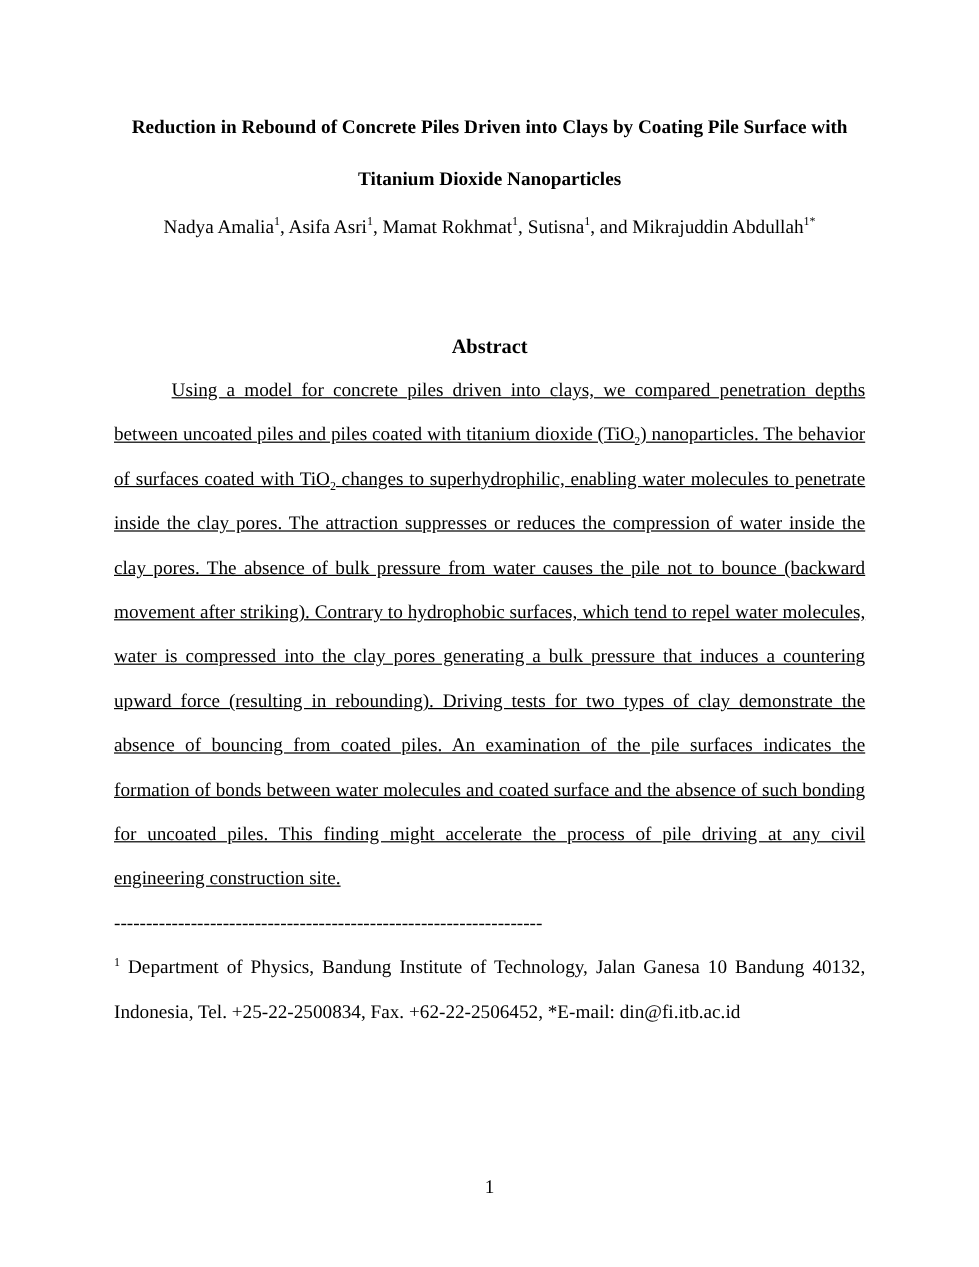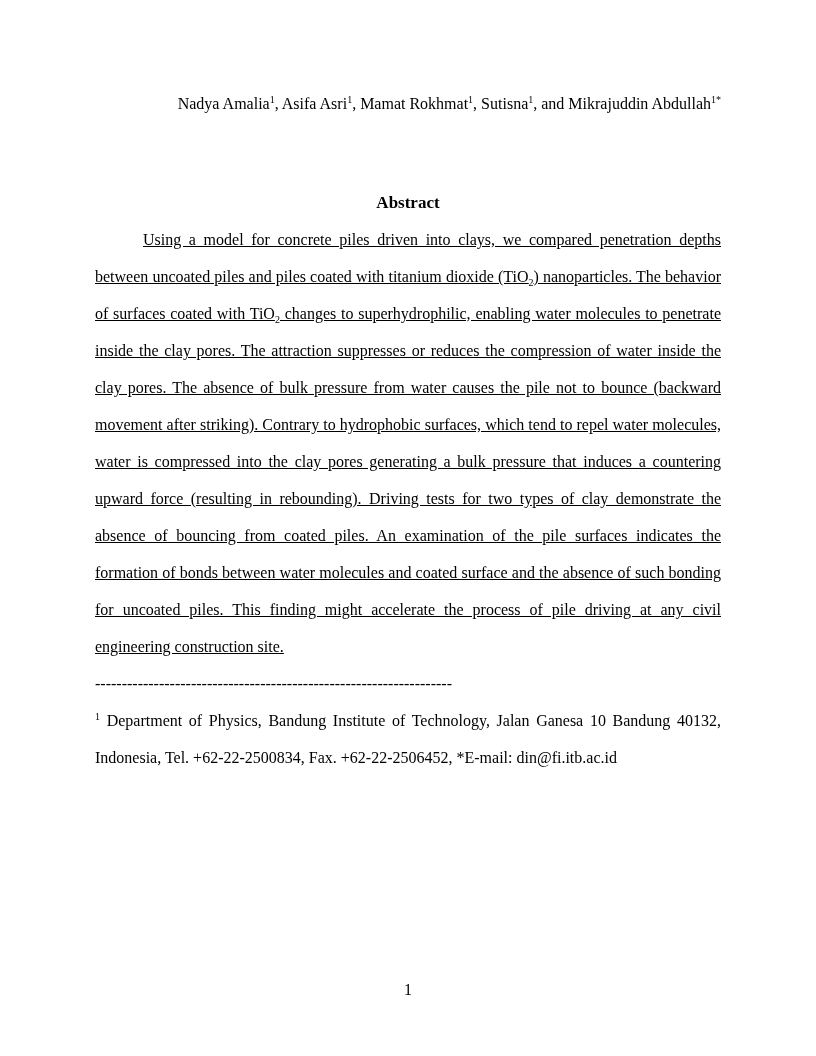--- a/index.html
+++ b/index.html
@@ -20,21 +20,21 @@
   }
   .title {
     font-size: 16px;
     font-weight: bold;
     text-align: center;
     line-height: 43px;
   }
   .authors {
     font-size: 16px;
     font-weight: normal;
-    text-align: right;
+    text-align: center;
     line-height: 37px;
   }
   .abstract-heading {
     margin-top: 62px;
     font-size: 17px;
     font-weight: bold;
     text-align: center;
     line-height: 37px;
   }
   .abstract {
@@ -73,26 +73,27 @@
     text-align: center;
     font-size: 16px;
     line-height: 16px;
   }
 </style>
 </head>
 <body>
 
 <div class="page">
 
+  <h1 class="title">Reduction in Rebound of Concrete Piles Driven into Clays by Coating Pile Surface with Titanium Dioxide Nanoparticles</h1>
 
   <p class="authors"><span>Nadya Amalia</span><sup>1</sup><span>, Asifa Asri</span><sup>1</sup><span>, Mamat Rokhmat</span><sup>1</sup><span>, Sutisna</span><sup>1</sup><span>, and Mikrajuddin Abdullah</span><sup>1*</sup></p>
 
   <h2 class="abstract-heading">Abstract</h2>
 
   <p class="abstract"><span>Using a model for concrete piles driven into clays, we compared penetration depths between uncoated piles and piles coated with titanium dioxide (TiO</span><sub>2</sub><span>) nanoparticles. The behavior of surfaces coated with TiO</span><sub>2</sub><span> changes to superhydrophilic, enabling water molecules to penetrate inside the clay pores. The attraction suppresses or reduces the compression of water inside the clay pores. The absence of bulk pressure from water causes the pile not to bounce (backward movement after striking). Contrary to hydrophobic surfaces, which tend to repel water molecules, water is compressed into the clay pores generating a bulk pressure that induces a countering upward force (resulting in rebounding). Driving tests for two types of clay demonstrate the absence of bouncing from coated piles. An examination of the pile surfaces indicates the formation of bonds between water molecules and coated surface and the absence of such bonding for uncoated piles. This finding might accelerate the process of pile driving at any civil engineering construction site.</span></p>
 
   <div class="divider">-------------------------------------------------------------------</div>
 
-  <p class="footnote"><sup>1</sup><span> Department of Physics, Bandung Institute of Technology, Jalan Ganesa 10 Bandung 40132, Indonesia, Tel. +62-22-2500834, Fax. +62-22-2506452, *E-mail: din@fi.itb.ac.id</span></p>
+  <p class="footnote"><sup>1</sup><span> Department of Physics, Bandung Institute of Technology, Jalan Ganesa 10 Bandung 40132, Indonesia, Tel. +25-22-2500834, Fax. +62-22-2506452, *E-mail: din@fi.itb.ac.id</span></p>
 
   <div class="page-number">1</div>
 
 </div>
 
 </body></html>

